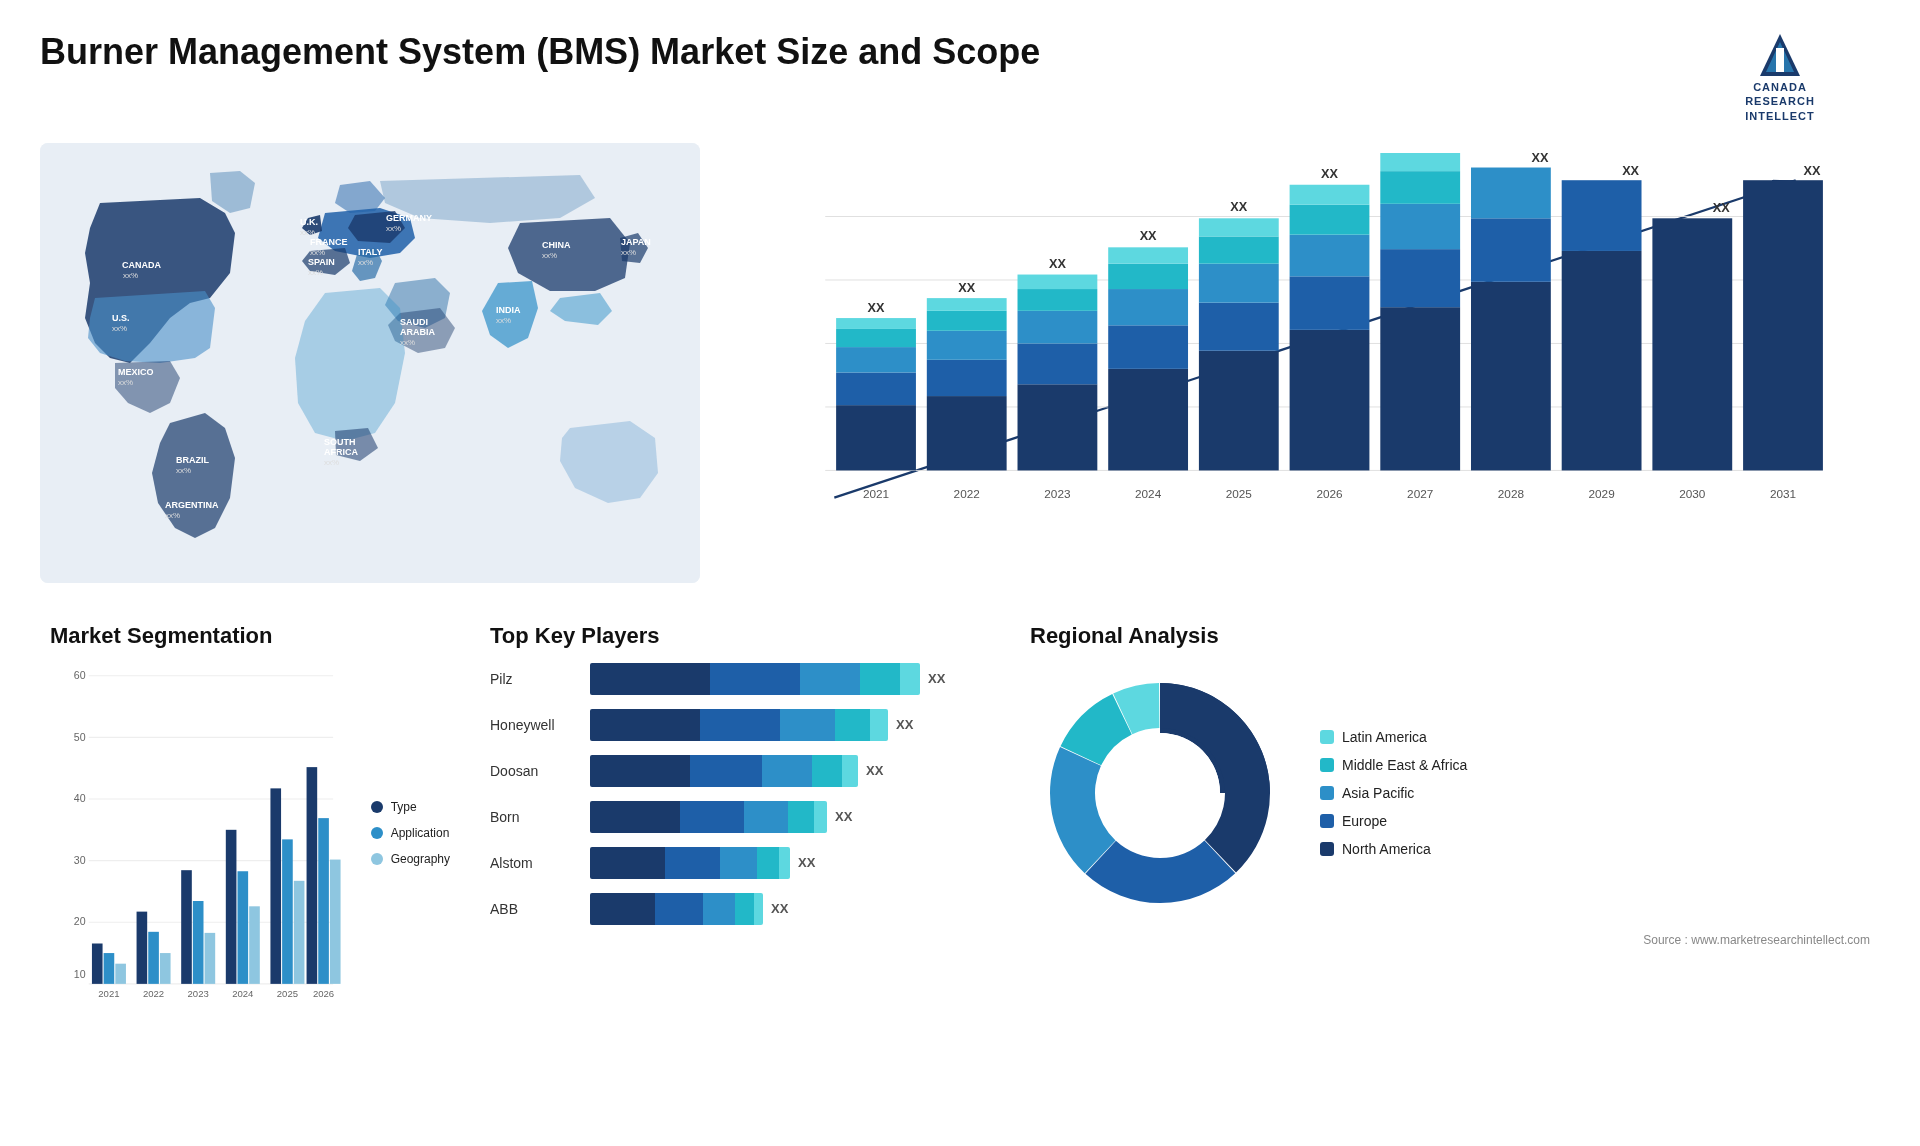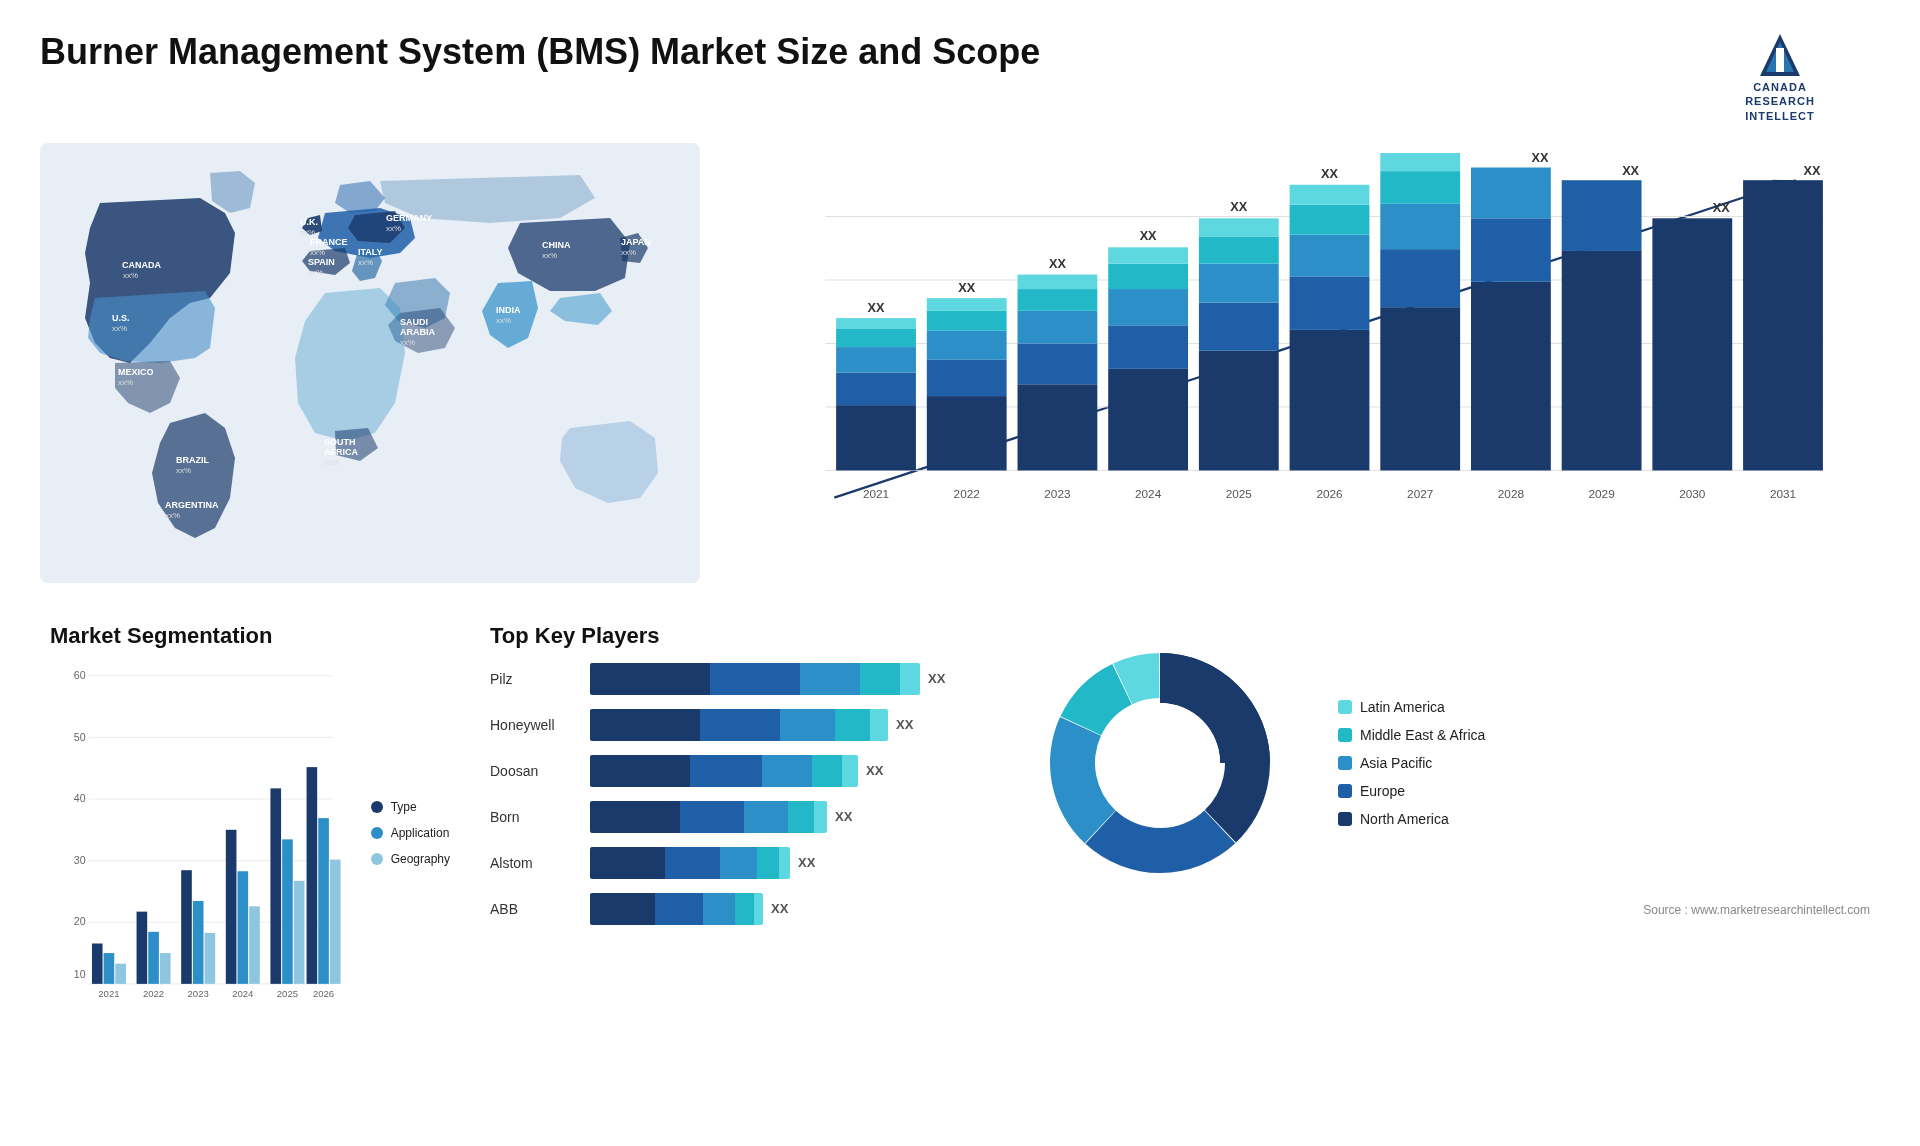--- a/index.html
+++ b/index.html
@@ -165,21 +165,21 @@
       color: #555;
     }
 
     
     .regional-container {
       flex: 1;
       padding: 10px;
     }
     .regional-inner {
       display: flex;
-      gap: 48px;
+      gap: 30px;
       align-items: center;
       margin-top: 10px;
     }
     .donut-wrap {
       width: 260px;
       height: 260px;
       position: relative;
       flex-shrink: 0;
     }
     .regional-legend {
@@ -574,20 +574,21 @@
             <div class="bar-seg" style="width:9px;background:#5dd8e0;"></div>
           </div>
           <span class="player-value">XX</span>
         </div>
       </div>
 
     </div>
   </div>
 
   <div class="regional-container">
+    <div class="section-title">Regional Analysis</div>
     <div class="regional-inner">
       <div class="donut-wrap">
         <svg viewBox="0 0 260 260" width="260" height="260">
 
           <path d="M 130 20 A 110 110 0 0 1 240 130 L 190 130 A 60 60 0 0 0 130 70 Z" fill="#1a3a6b"></path>
 
           <path d="M 130 20 A 110 110 0 1 1 35.4 188.9 L 78.6 163.3 A 60 60 0 1 0 130 70 Z" fill="#1a3a6b" opacity="0"></path>
 
           <g id="donut-group">
               <path d="M 130 20 A 110 110 0 0 1 205.9970652184544 209.5263860500525 L 174.9073567199958 176.99286448412195 A 65 65 0 0 0 130 65 Z" fill="#1a3a6b"></path>

